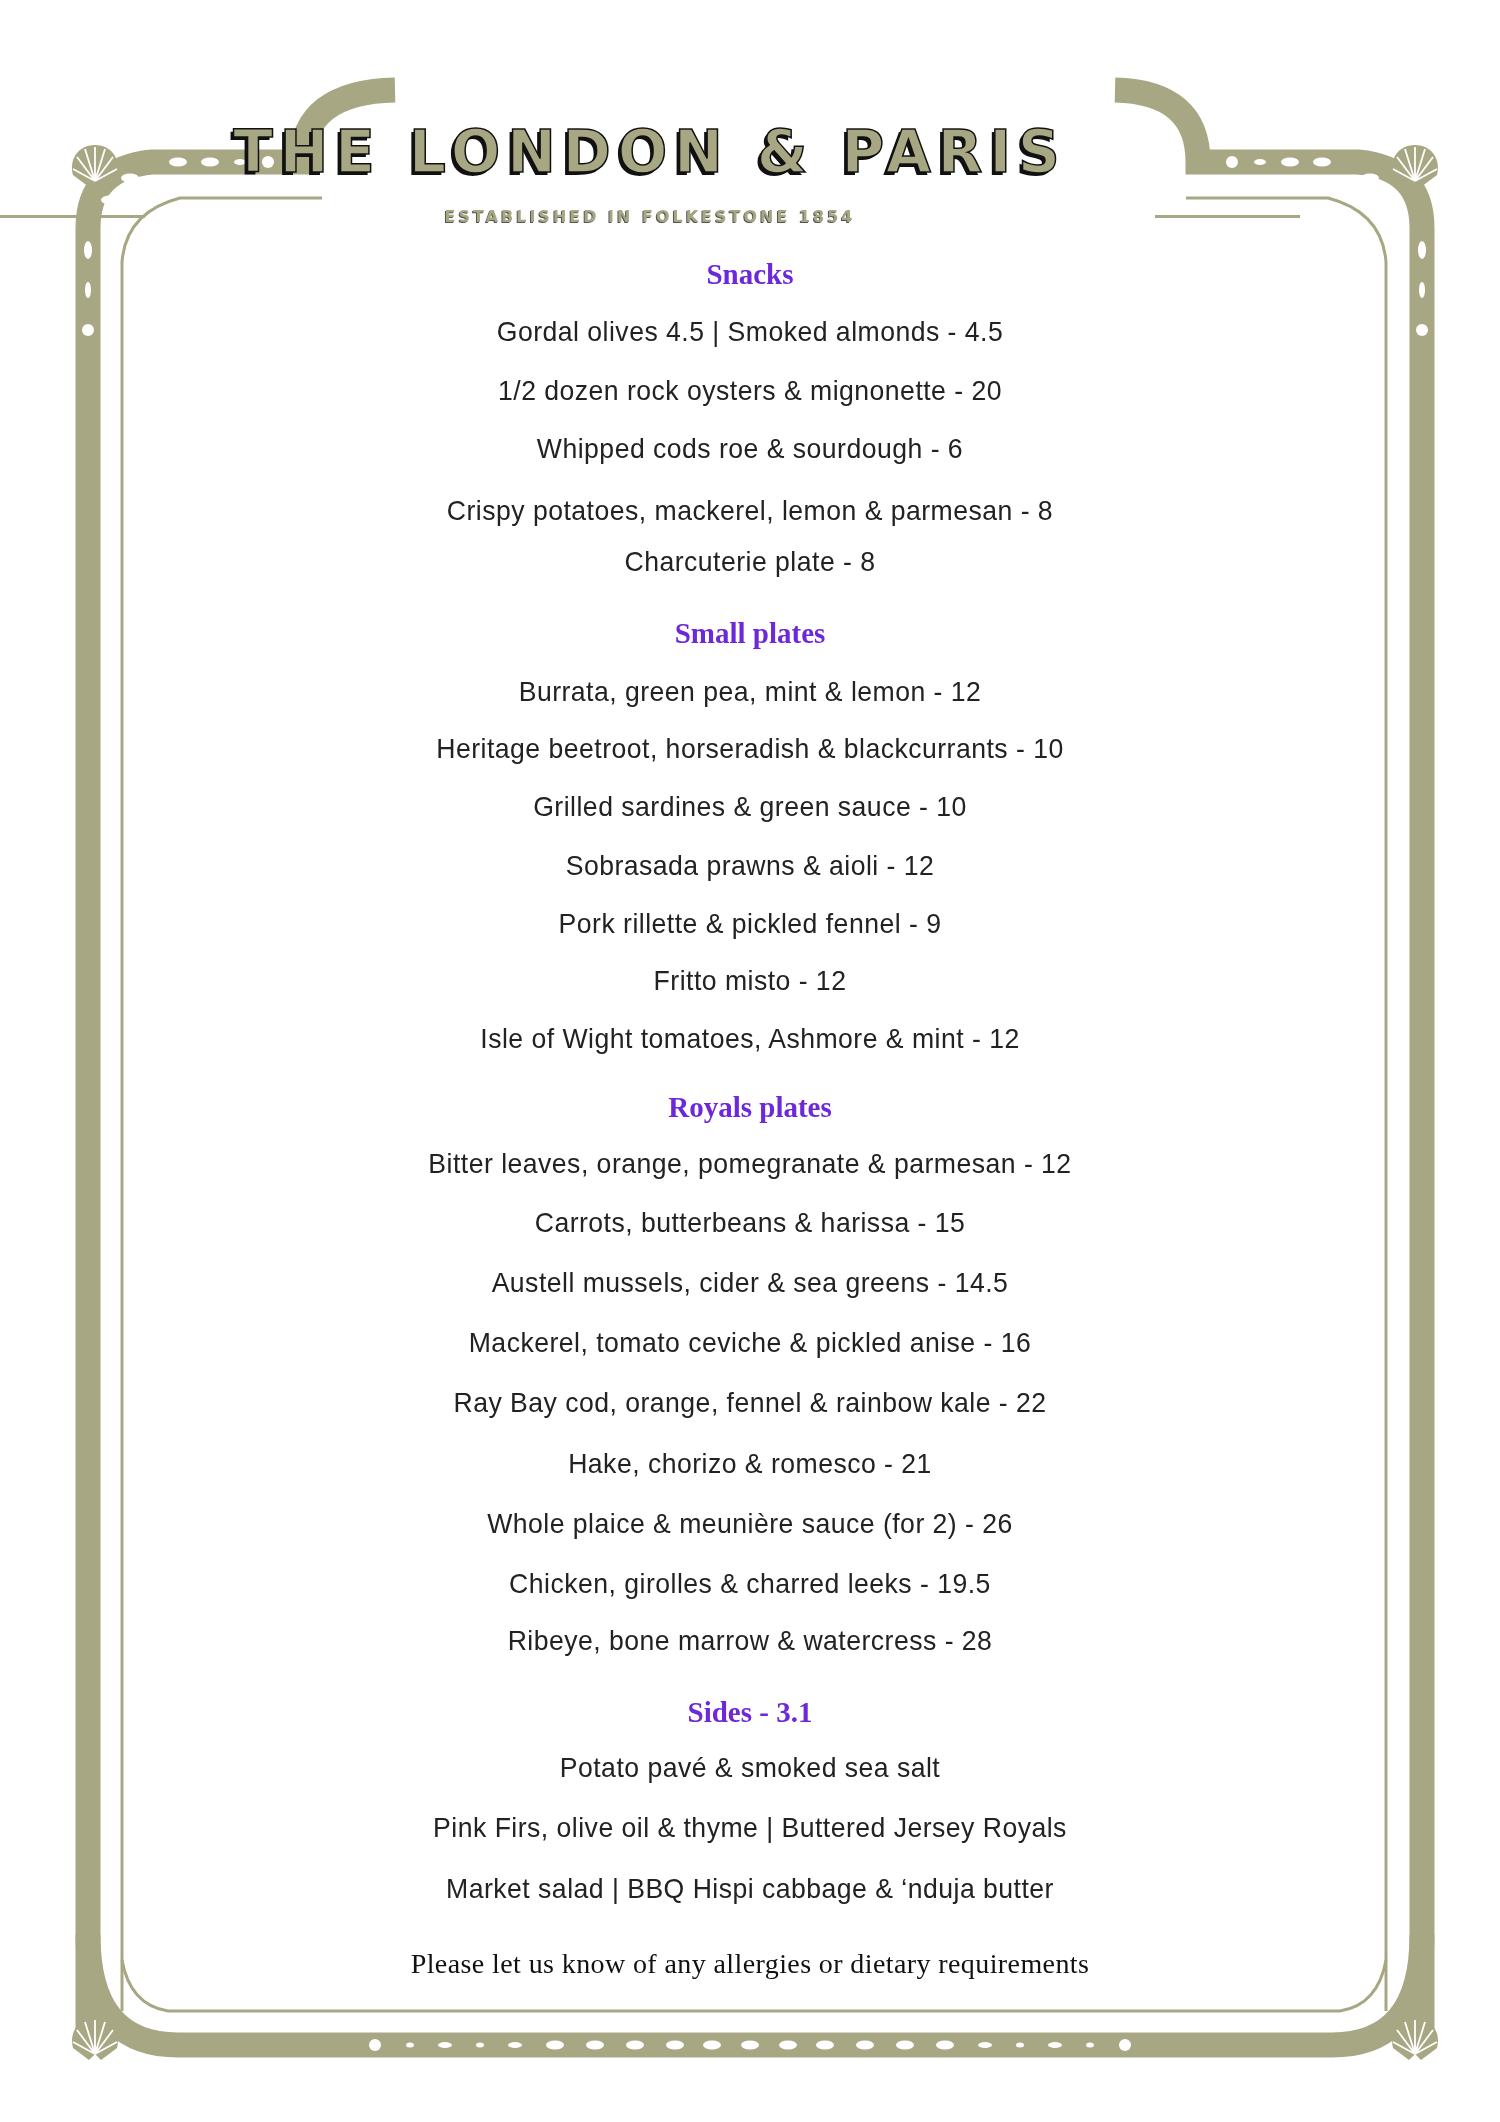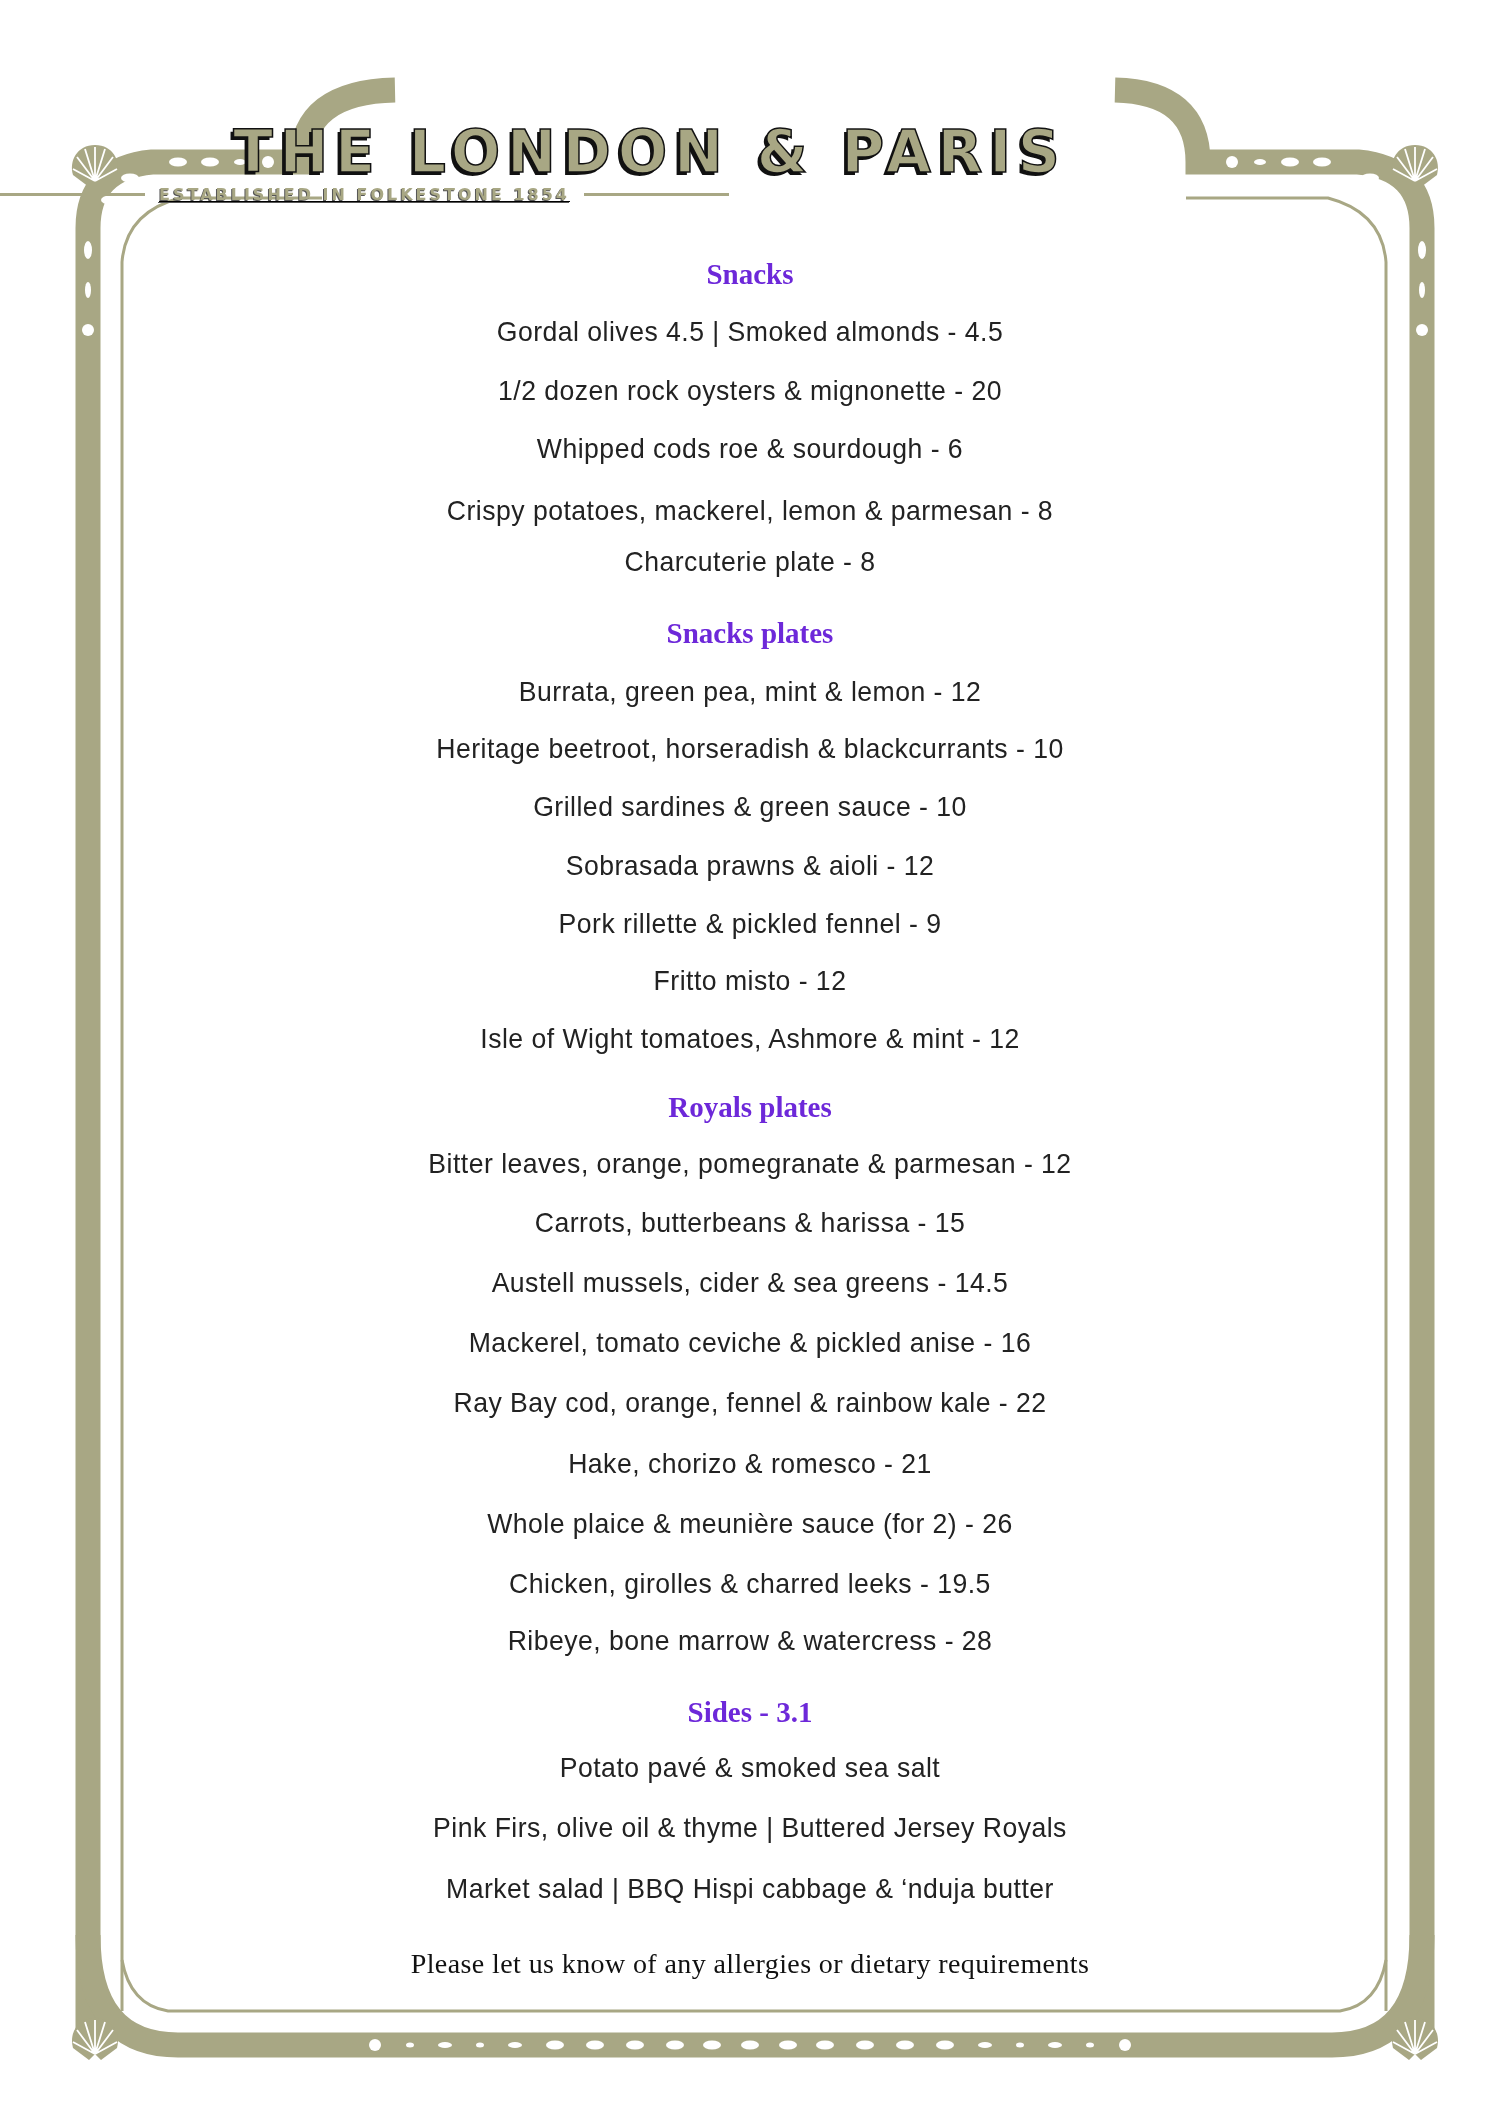--- a/index.html
+++ b/index.html
@@ -1,20 +1,20 @@
 <!DOCTYPE html>
 <html><head>
 <meta charset="utf-8">
 <style>
   html, body { margin: 0; padding: 0; background: #ffffff; }
   body { width: 1500px; height: 2122px; position: relative; overflow: hidden; font-family: "DejaVu Serif", "Liberation Serif", serif; }
   .frame { position: absolute; left: 0; top: 0; width: 1500px; height: 2122px; }
   .logo { position: absolute; left: 0; width: 1300px; top: 122px; text-align: center; }
   .logo-title { font-family: "DejaVu Sans", "Liberation Sans", sans-serif; font-weight: bold; font-size: 58px; letter-spacing: 7px; color: #a8a784; text-shadow: -3px 3px 0 #111; -webkit-text-stroke: 1.5px #111; line-height: 60px; }
-  .logo-sub { margin-top: 3px; display: flex; align-items: center; justify-content: flex-start; gap: 14px; text-decoration: underline; }
+  .logo-sub { margin-top: 25px; display: flex; align-items: center; justify-content: space-between; gap: 14px; }
   .logo-sub .rule { width: 145px; height: 3px; background: #a8a784; }
   .logo-sub .text { font-family: "DejaVu Sans", "Liberation Sans", sans-serif; font-weight: bold; font-size: 16px; letter-spacing: 3px; color: #a8a784; text-shadow: -1px 1px 0 #555; }
   .line { position: absolute; left: 0; width: 1500px; text-align: center; color: #6d28d9; white-space: nowrap; }
   .heading { font-family: "Liberation Serif", "DejaVu Serif", serif; font-weight: bold; font-size: 29px; }
   .item { font-family: "Liberation Sans", "DejaVu Sans", sans-serif; font-weight: normal; font-size: 28px; letter-spacing: 0.5px; color: #222; transform: scaleX(0.95); }
   .note { font-family: "Liberation Serif", "DejaVu Serif", serif; font-size: 28px; letter-spacing: 0.4px; color: #111; }
 </style>
 </head>
 <body>
 
@@ -106,21 +106,21 @@
   </div>
 </div>
 
 <div class="line heading" style="top:258px">Snacks</div>
 <div class="line item" style="top:316px">Gordal olives 4.5 | Smoked almonds - 4.5</div>
 <div class="line item" style="top:375px">1/2 dozen rock oysters &amp; mignonette - 20</div>
 <div class="line item" style="top:433px">Whipped cods roe &amp; sourdough - 6</div>
 <div class="line item" style="top:495px">Crispy potatoes, mackerel, lemon &amp; parmesan - 8</div>
 <div class="line item" style="top:546px">Charcuterie plate - 8</div>
 
-<div class="line heading" style="top:617px">Snacks plates</div>
+<div class="line heading" style="top:617px">Small plates</div>
 <div class="line item" style="top:676px">Burrata, green pea, mint &amp; lemon - 12</div>
 <div class="line item" style="top:733px">Heritage beetroot, horseradish &amp; blackcurrants - 10</div>
 <div class="line item" style="top:791px">Grilled sardines &amp; green sauce - 10</div>
 <div class="line item" style="top:850px">Sobrasada prawns &amp; aioli - 12</div>
 <div class="line item" style="top:908px">Pork rillette &amp; pickled fennel - 9</div>
 <div class="line item" style="top:965px">Fritto misto - 12</div>
 <div class="line item" style="top:1023px">Isle of Wight tomatoes, Ashmore &amp; mint - 12</div>
 
 <div class="line heading" style="top:1091px">Royals plates</div>
 <div class="line item" style="top:1148px">Bitter leaves, orange, pomegranate &amp; parmesan - 12</div>

